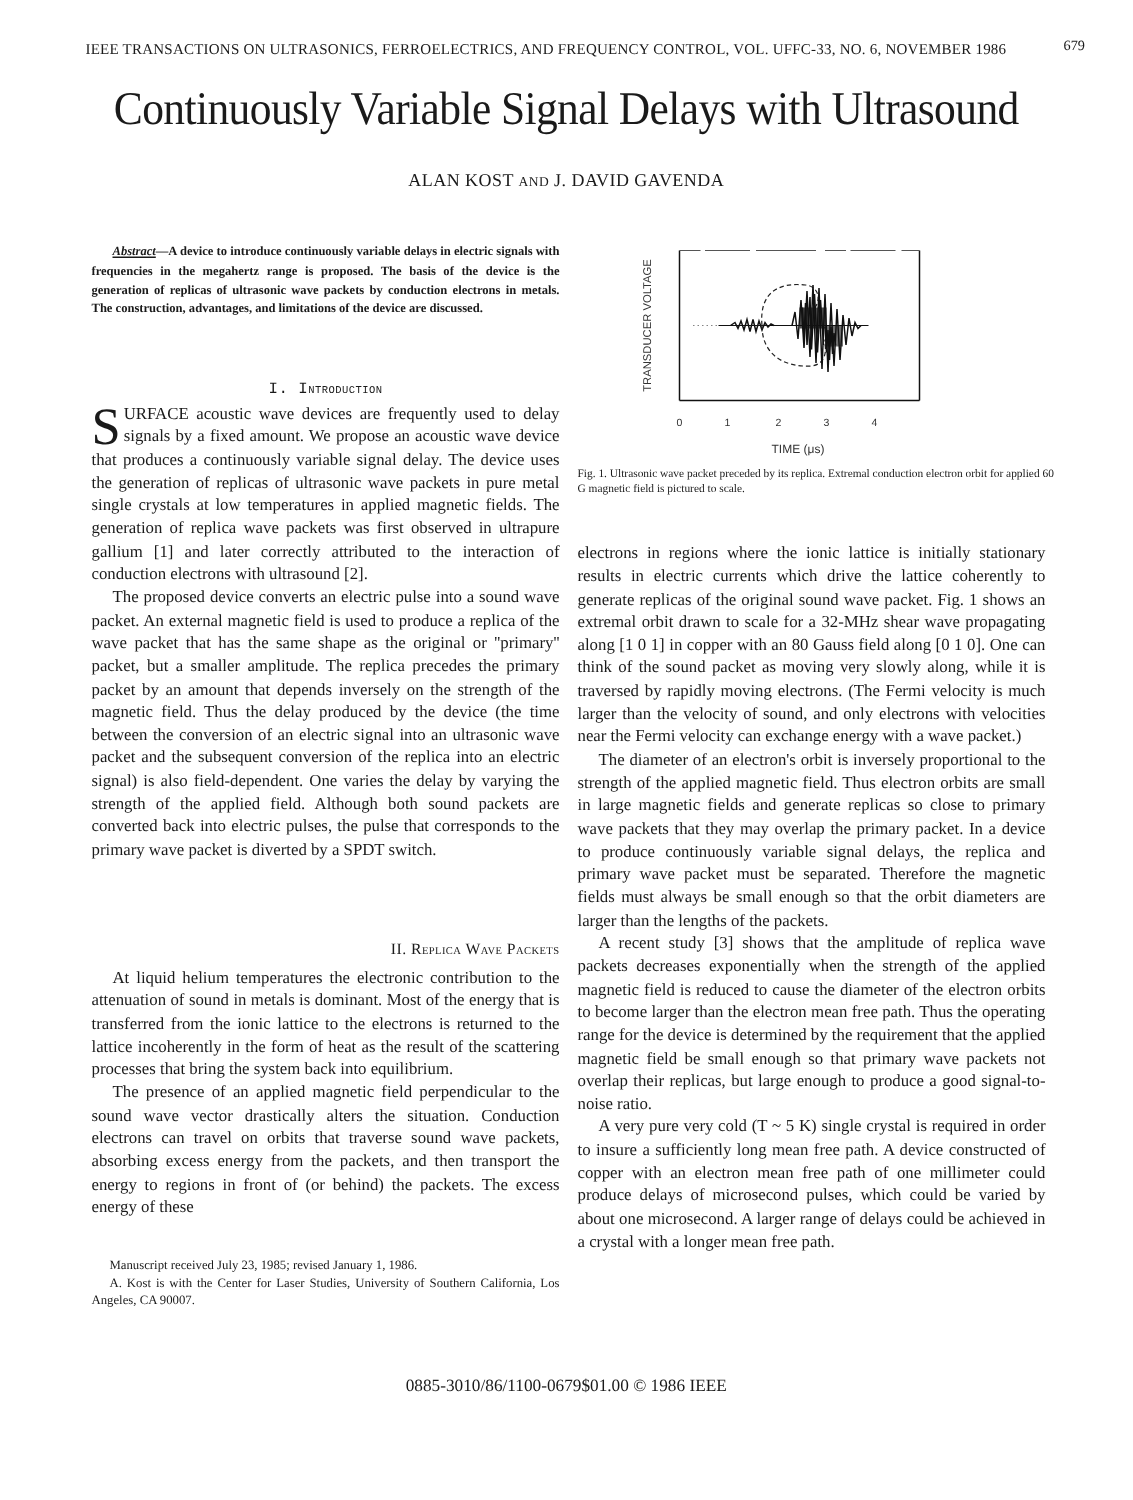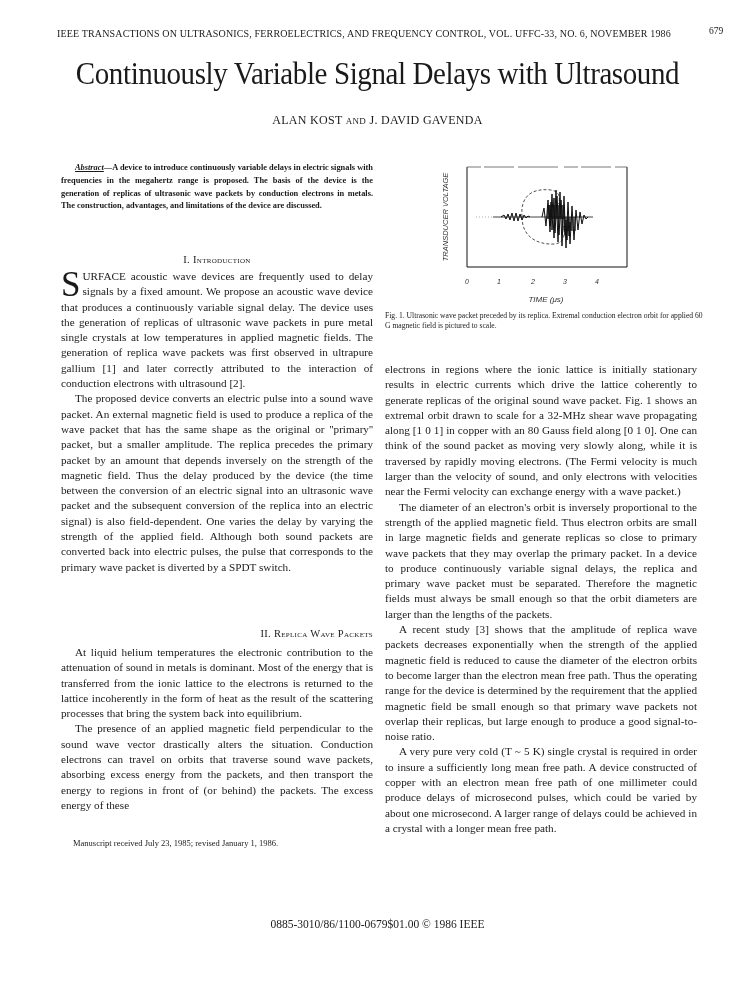--- a/index.html
+++ b/index.html
@@ -50,21 +50,21 @@
     font-size: 8.5px; line-height: 11.6px; text-align: justify;
   }
   .footnotes p { margin: 0; text-indent: 12px; }
 
   .copyright {
     position: absolute; left: 0; width: 755px; top: 918px; text-align: center;
     font-size: 11.5px;
   }
 
   
-  .figure { position: absolute; left: 438px; top: 160px; width: 210px; height: 150px; font-style: italic; }
+  .figure { position: absolute; left: 424px; top: 160px; width: 210px; height: 150px; }
   .fig-caption {
     position: absolute; left: 385px; top: 311px; width: 320px;
     font-size: 7.6px; line-height: 10.4px; text-indent: 0;
   }
   svg text { font-family: "Liberation Sans", "DejaVu Sans", sans-serif; }
 </style>
 </head>
 <body>
 
 <div class="running-head">IEEE TRANSACTIONS ON ULTRASONICS, FERROELECTRICS, AND FREQUENCY CONTROL, VOL. UFFC-33, NO. 6, NOVEMBER 1986</div>
@@ -73,21 +73,21 @@
 <div class="title">Continuously Variable Signal Delays with Ultrasound</div>
 
 <div class="authors">
   <span>ALAN KOST</span>
   <span class="and">AND</span>
   <span>J. DAVID GAVENDA</span>
 </div>
 
 <div class="abstract"><span class="label">Abstract</span><span>—</span><span>A device to introduce continuously variable delays in electric signals with frequencies in the megahertz range is proposed. The basis of the device is the generation of replicas of ultrasonic wave packets by conduction electrons in metals. The construction, advantages, and limitations of the device are discussed.</span></div>
 
-<div class="section-head" style="left:61px;top:254px;width:312px;">
+<div class="section-head" style="left:61px;top:254px;width:312px;font-family:Liberation Mono, monospace;">
   <span>I.</span>
   <span class="sc">Introduction</span>
 </div>
 
 <div class="para col-left col" style="top:269px;">
   <p class="noindent"><span class="dropcap">S</span><span>URFACE acoustic wave devices are frequently used to delay signals by a fixed amount. We propose an acoustic wave device that produces a continuously variable signal delay. The device uses the generation of replicas of ultrasonic wave packets in pure metal single crystals at low temperatures in applied magnetic fields. The generation of replica wave packets was first observed in ultrapure gallium [1] and later correctly attributed to the interaction of conduction electrons with ultrasound [2].</span></p>
   <p>The proposed device converts an electric pulse into a sound wave packet. An external magnetic field is used to produce a replica of the wave packet that has the same shape as the original or ''primary'' packet, but a smaller amplitude. The replica precedes the primary packet by an amount that depends inversely on the strength of the magnetic field. Thus the delay produced by the device (the time between the conversion of an electric signal into an ultrasonic wave packet and the subsequent conversion of the replica into an electric signal) is also field-dependent. One varies the delay by varying the strength of the applied field. Although both sound packets are converted back into electric pulses, the pulse that corresponds to the primary wave packet is diverted by a SPDT switch.</p>
 </div>
 
 <div class="section-head" style="left:61px;top:628px;width:312px;text-align:right;">
@@ -141,15 +141,16 @@
 
 <div class="para col-right col" style="top:362px;">
   <p class="noindent">electrons in regions where the ionic lattice is initially stationary results in electric currents which drive the lattice coherently to generate replicas of the original sound wave packet. Fig. 1 shows an extremal orbit drawn to scale for a 32-MHz shear wave propagating along [1 0 1] in copper with an 80 Gauss field along [0 1 0]. One can think of the sound packet as moving very slowly along, while it is traversed by rapidly moving electrons. (The Fermi velocity is much larger than the velocity of sound, and only electrons with velocities near the Fermi velocity can exchange energy with a wave packet.)</p>
   <p>The diameter of an electron's orbit is inversely proportional to the strength of the applied magnetic field. Thus electron orbits are small in large magnetic fields and generate replicas so close to primary wave packets that they may overlap the primary packet. In a device to produce continuously variable signal delays, the replica and primary wave packet must be separated. Therefore the magnetic fields must always be small enough so that the orbit diameters are larger than the lengths of the packets.</p>
   <p>A recent study [3] shows that the amplitude of replica wave packets decreases exponentially when the strength of the applied magnetic field is reduced to cause the diameter of the electron orbits to become larger than the electron mean free path. Thus the operating range for the device is determined by the requirement that the applied magnetic field be small enough so that primary wave packets not overlap their replicas, but large enough to produce a good signal-to-noise ratio.</p>
   <p>A very pure very cold (T ~ 5 K) single crystal is required in order to insure a sufficiently long mean free path. A device constructed of copper with an electron mean free path of one millimeter could produce delays of microsecond pulses, which could be varied by about one microsecond. A larger range of delays could be achieved in a crystal with a longer mean free path.</p>
 </div>
 
 <div class="footnotes">
   <p>Manuscript received July 23, 1985; revised January 1, 1986.</p>
+  <p>A. Kost is with the Center for Laser Studies, University of Southern California, Los Angeles, CA 90007.</p>
 </div>
 
 <div class="copyright">0885-3010/86/1100-0679$01.00 © 1986 IEEE</div>
 
 </body></html>

